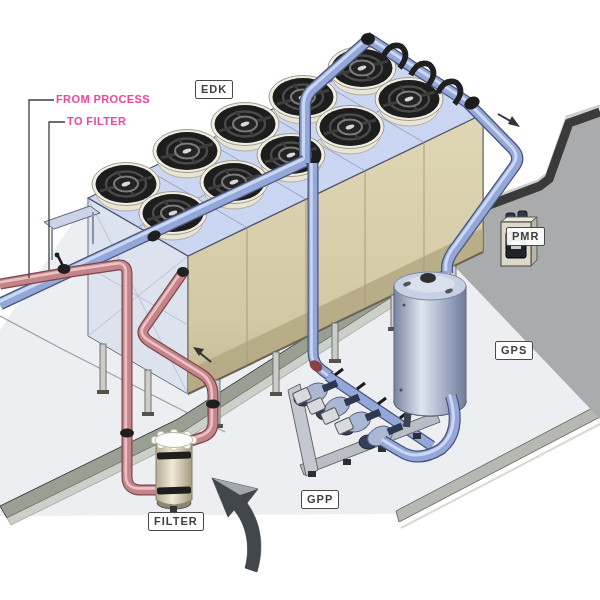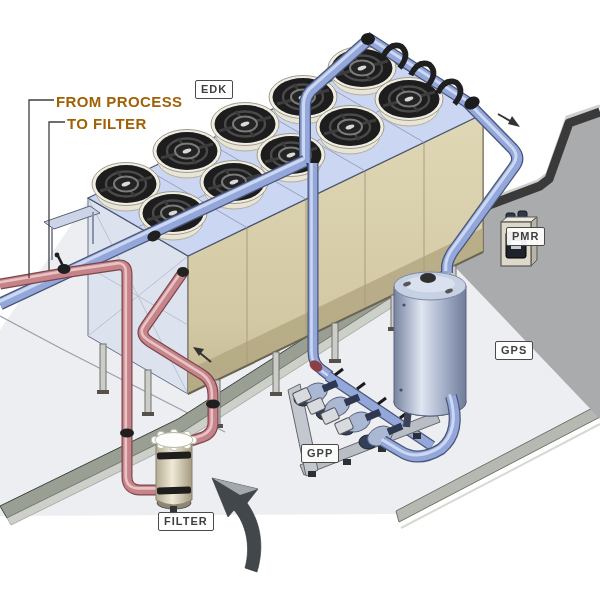--- a/index.html
+++ b/index.html
@@ -1,20 +1,20 @@
 <!DOCTYPE html>
 <html><head>
 <meta charset="utf-8">
 <style>
   html,body{margin:0;padding:0;background:#fff;}
   #stage{position:relative;width:600px;height:600px;overflow:hidden;background:#fff;
          font-family:"Liberation Sans",sans-serif;}
   #scene{position:absolute;left:0;top:0;}
-  .callout{position:absolute;font-size:15px;font-weight:bold;letter-spacing:.4px;
-           color:#a16207;white-space:nowrap;line-height:1;}
+  .callout{position:absolute;font-size:11px;font-weight:bold;letter-spacing:.4px;
+           color:#ec4899;white-space:nowrap;line-height:1;}
   .tagbox{position:absolute;font-size:11px;font-weight:bold;letter-spacing:1px;
           color:#3f3f3f;background:rgba(255,255,255,.93);border:1.6px solid #4a4a4a;
           border-radius:2px;padding:3px 5px;line-height:1;white-space:nowrap;}
 </style>
 </head>
 <body>
 
 <div id="stage">
 <svg id="scene" width="600" height="600" viewBox="0 0 600 600">
   <defs>
@@ -300,15 +300,15 @@
     <polyline points="65,122 49,122 49,270"></polyline>
   </g>
 </svg>
 
 <div class="callout" style="left:56px;top:94px">FROM PROCESS</div>
 <div class="callout" style="left:67px;top:116px">TO FILTER</div>
 
 <div class="tagbox" style="left:195px;top:80px">EDK</div>
 <div class="tagbox" style="left:506px;top:227px">PMR</div>
 <div class="tagbox" style="left:495px;top:341px">GPS</div>
-<div class="tagbox" style="left:301px;top:444px">GPP</div>
-<div class="tagbox" style="left:158px;top:512px">FILTER</div>
+<div class="tagbox" style="left:301px;top:490px">GPP</div>
+<div class="tagbox" style="left:148px;top:512px">FILTER</div>
 </div>
 
 </body></html>

